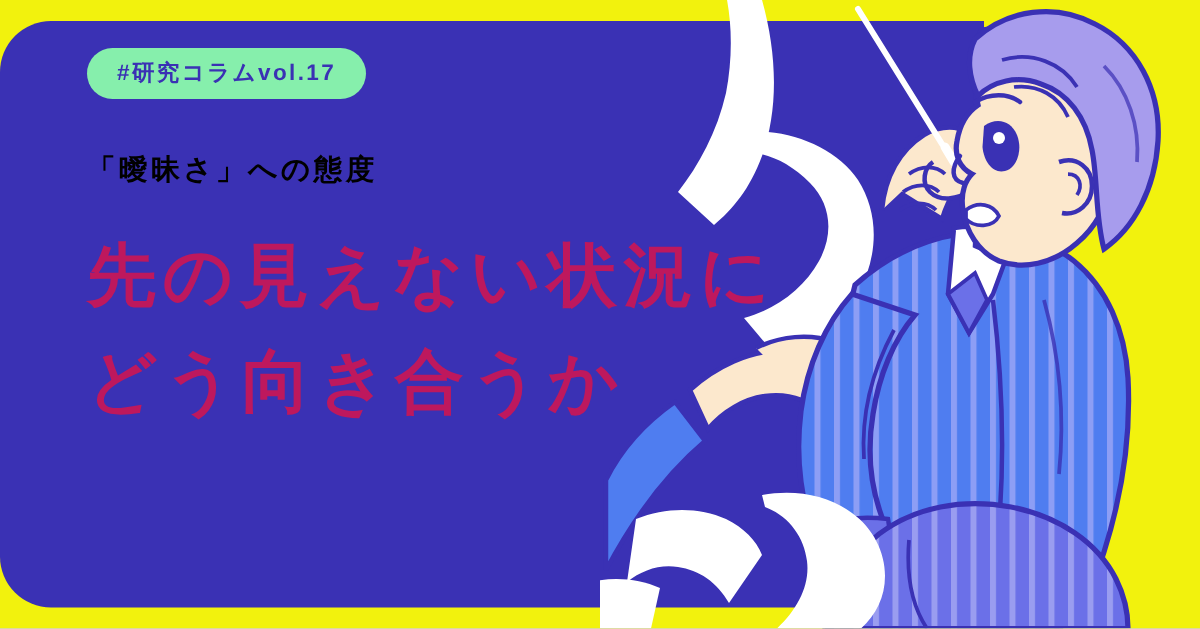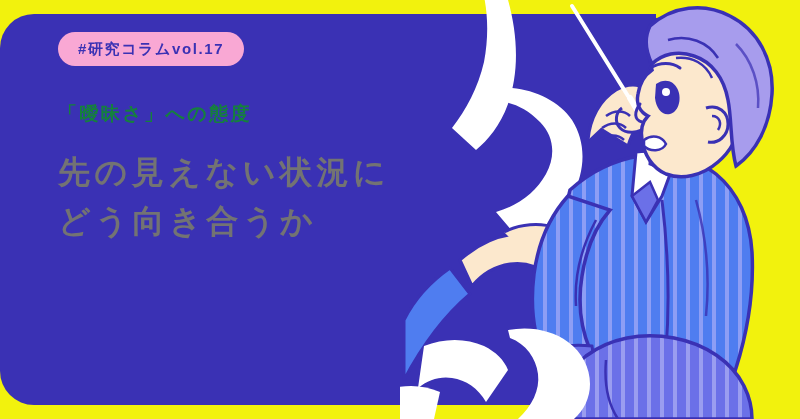--- a/index.html
+++ b/index.html
@@ -45,45 +45,45 @@
   .text-block {
     position: absolute;
     left: 58px;
     top: 32px;
     width: 440px;
     z-index: 40;
   }
 
   .badge {
     display: inline-block;
-    background: #f9a8d4;
+    background: #86efac;
     color: #3a31b4;
     font-size: 15px;
     font-weight: 700;
     letter-spacing: 1.6px;
     padding: 9px 20px 10px 20px;
     border-radius: 999px;
     line-height: 1;
     white-space: nowrap;
   }
 
   .subtitle {
     margin-top: 37px;
-    color: #15803d;
+    color: #000000;
     font-size: 19px;
     font-weight: 700;
     letter-spacing: 2.4px;
     line-height: 1.2;
     white-space: nowrap;
   }
 
   .title {
     margin-top: 22px;
-    color: #737373;
-    font-size: 32px;
+    color: #be185d;
+    font-size: 46px;
     font-weight: 700;
     letter-spacing: 4.5px;
     line-height: 1.55;
     white-space: nowrap;
   }
   .title .line { display: block; }
 
   
   .logo {
     position: absolute;

